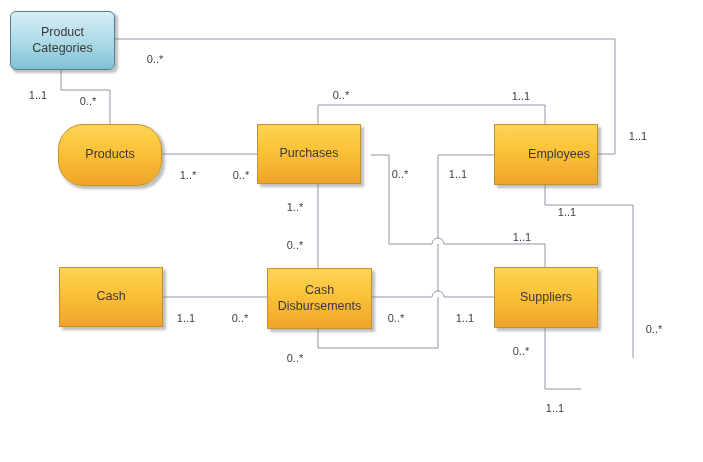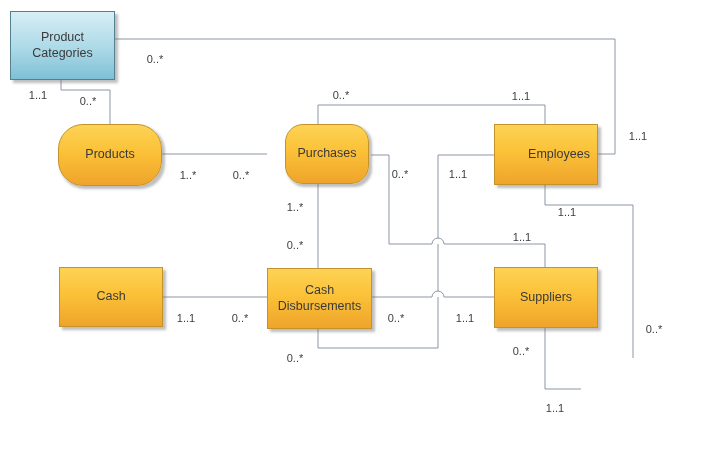--- a/index.html
+++ b/index.html
@@ -55,27 +55,27 @@
     <path class="connector" d="M 163 297 H 267"></path>
     <path class="connector" d="M 318 329 V 348 H 438 V 155 H 494"></path>
     <path class="connector" d="M 545 185 V 205 H 633 V 358"></path>
     <path class="connector" d="M 545 328 V 389 H 581"></path>
     <path class="connector" d="M 371 155 H 389 V 244 H 432 M 444 244 H 545 V 267"></path>
     <path class="connector" d="M 372 297 H 432 M 444 297 H 494"></path>
     <path class="hop" d="M 432 244 A 6 6 0 0 1 444 244"></path>
     <path class="hop" d="M 432 297 A 6 6 0 0 1 444 297"></path>
   </svg>
 
-  <div class="entity blue" style="left:10px;top:11px;width:105px;height:69px;">
+  <div class="entity blue" style="left:10px;top:11px;width:105px;height:59px;border-radius:6px;">
       <span>Product Categories</span>
     </div>
   <div class="entity orange" style="left:58px;top:124px;width:104px;height:62px;border-radius:25px;">
       <span>Products</span>
     </div>
-  <div class="entity orange" style="left:285px;top:124px;width:84px;height:60px;border-radius:18px;">
+  <div class="entity orange" style="left:257px;top:124px;width:104px;height:60px;">
       <span>Purchases</span>
     </div>
   <div class="entity orange" style="left:494px;top:124px;width:104px;height:61px;padding-left:32px;">
       <span>Employees</span>
     </div>
   <div class="entity orange" style="left:267px;top:268px;width:105px;height:61px;">
       <span>Cash Disbursements</span>
     </div>
   <div class="entity orange" style="left:59px;top:267px;width:104px;height:60px;">
       <span>Cash</span>

